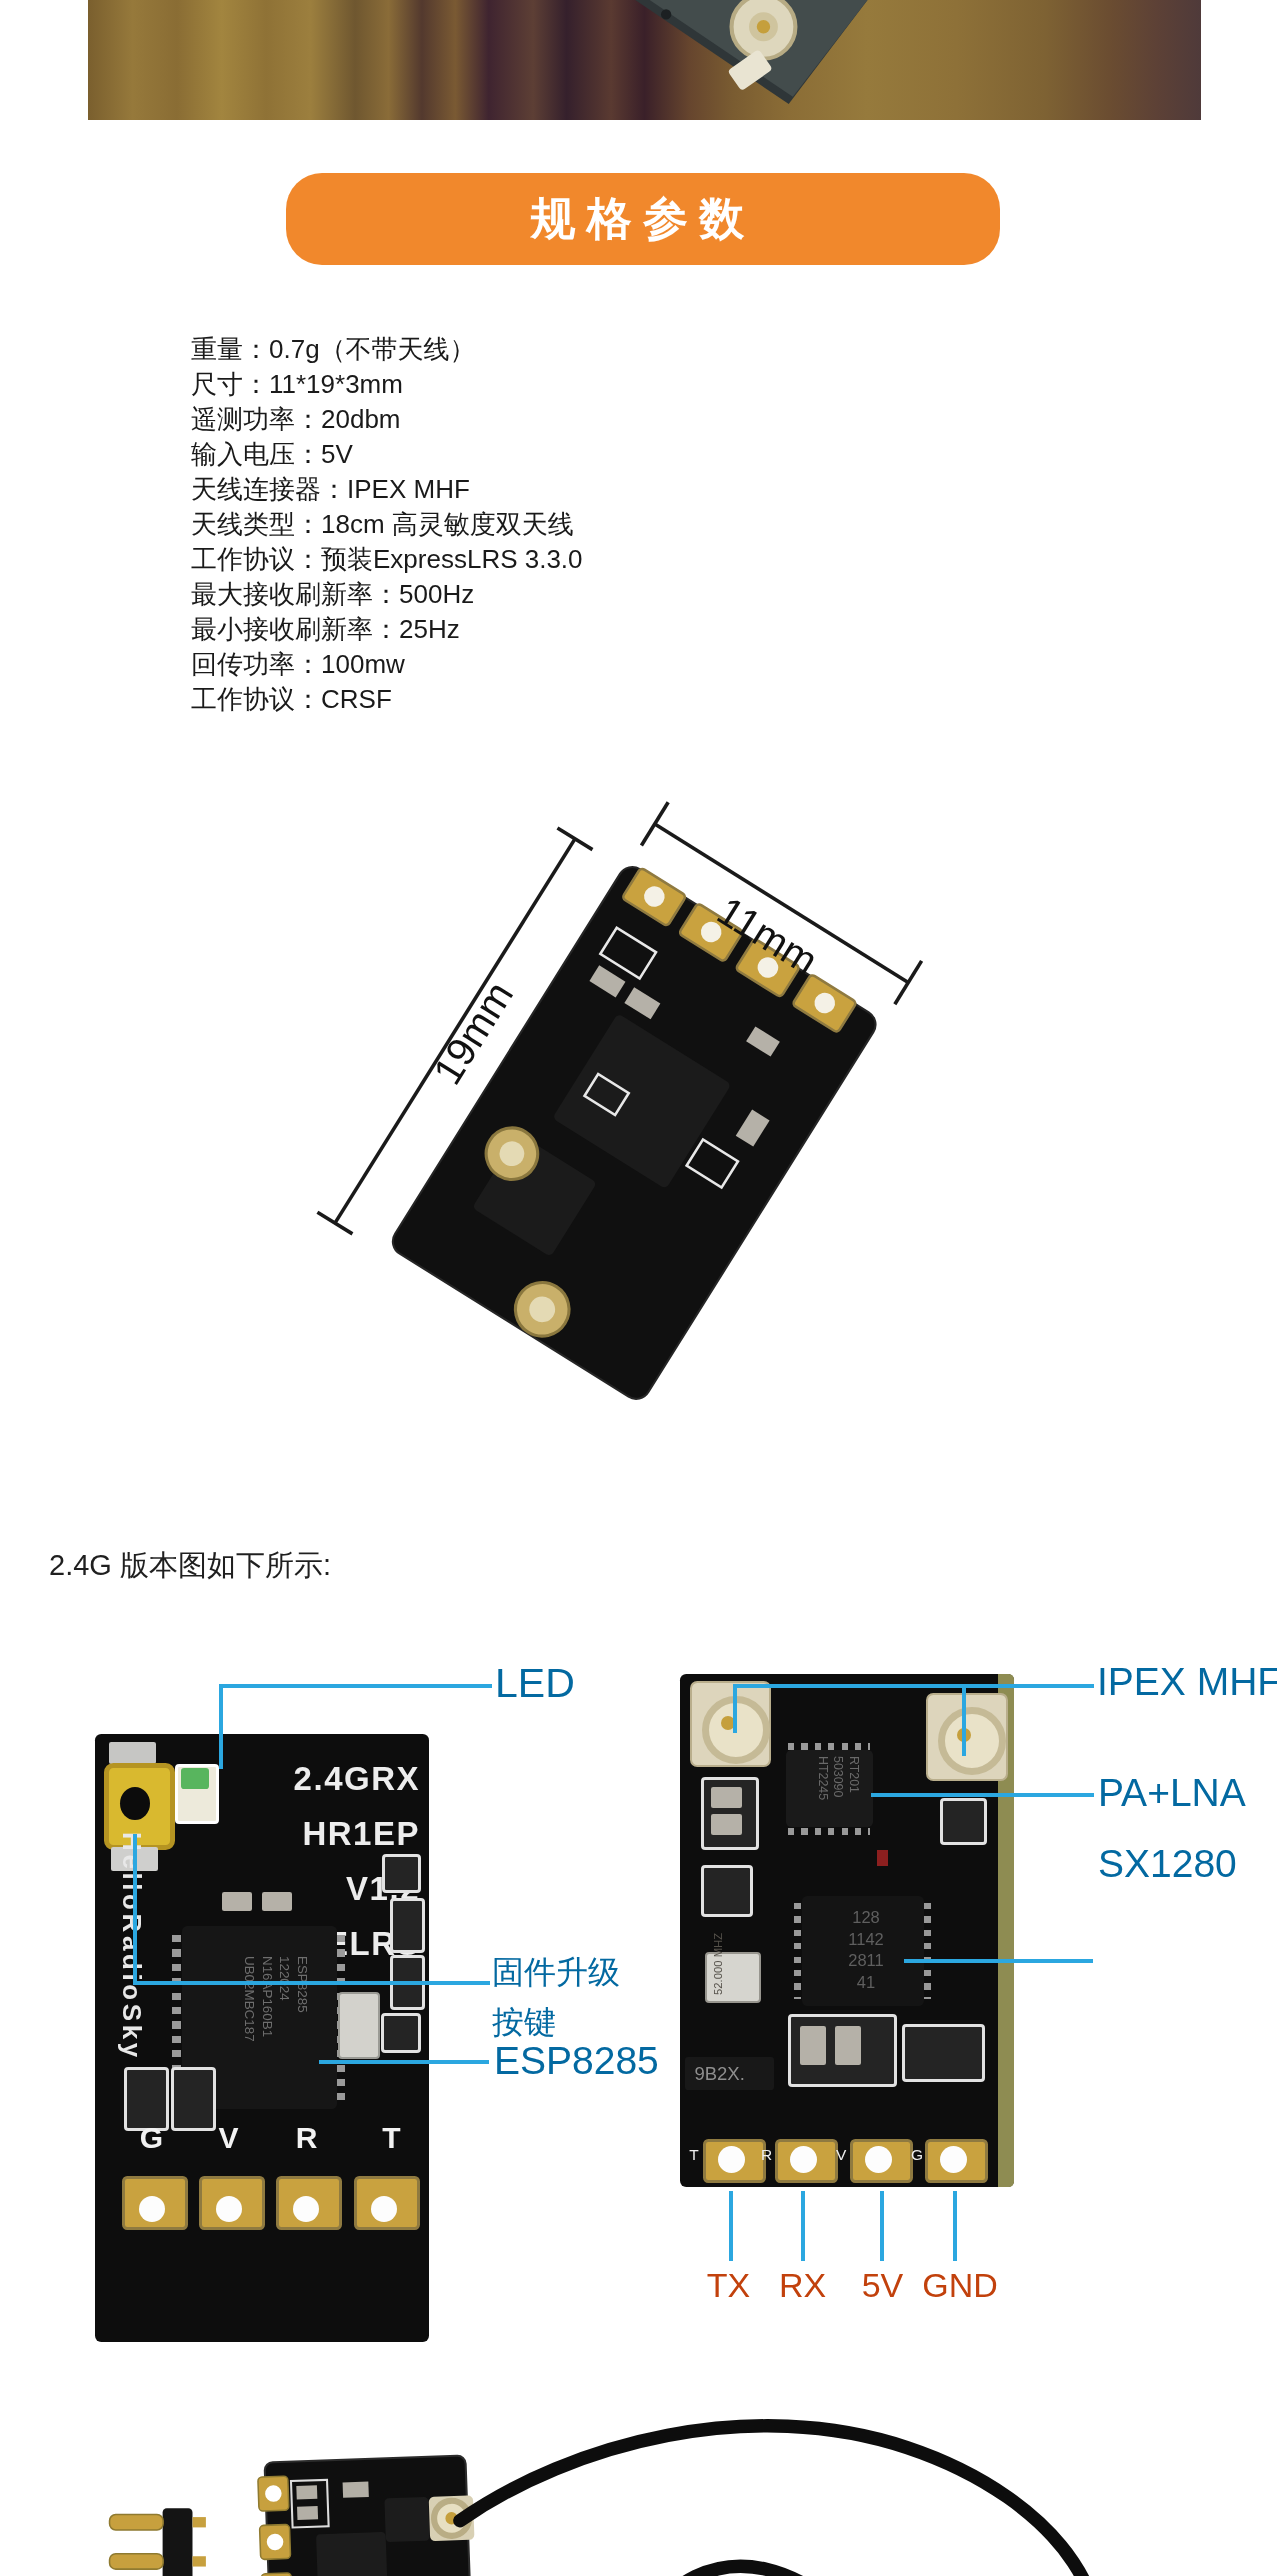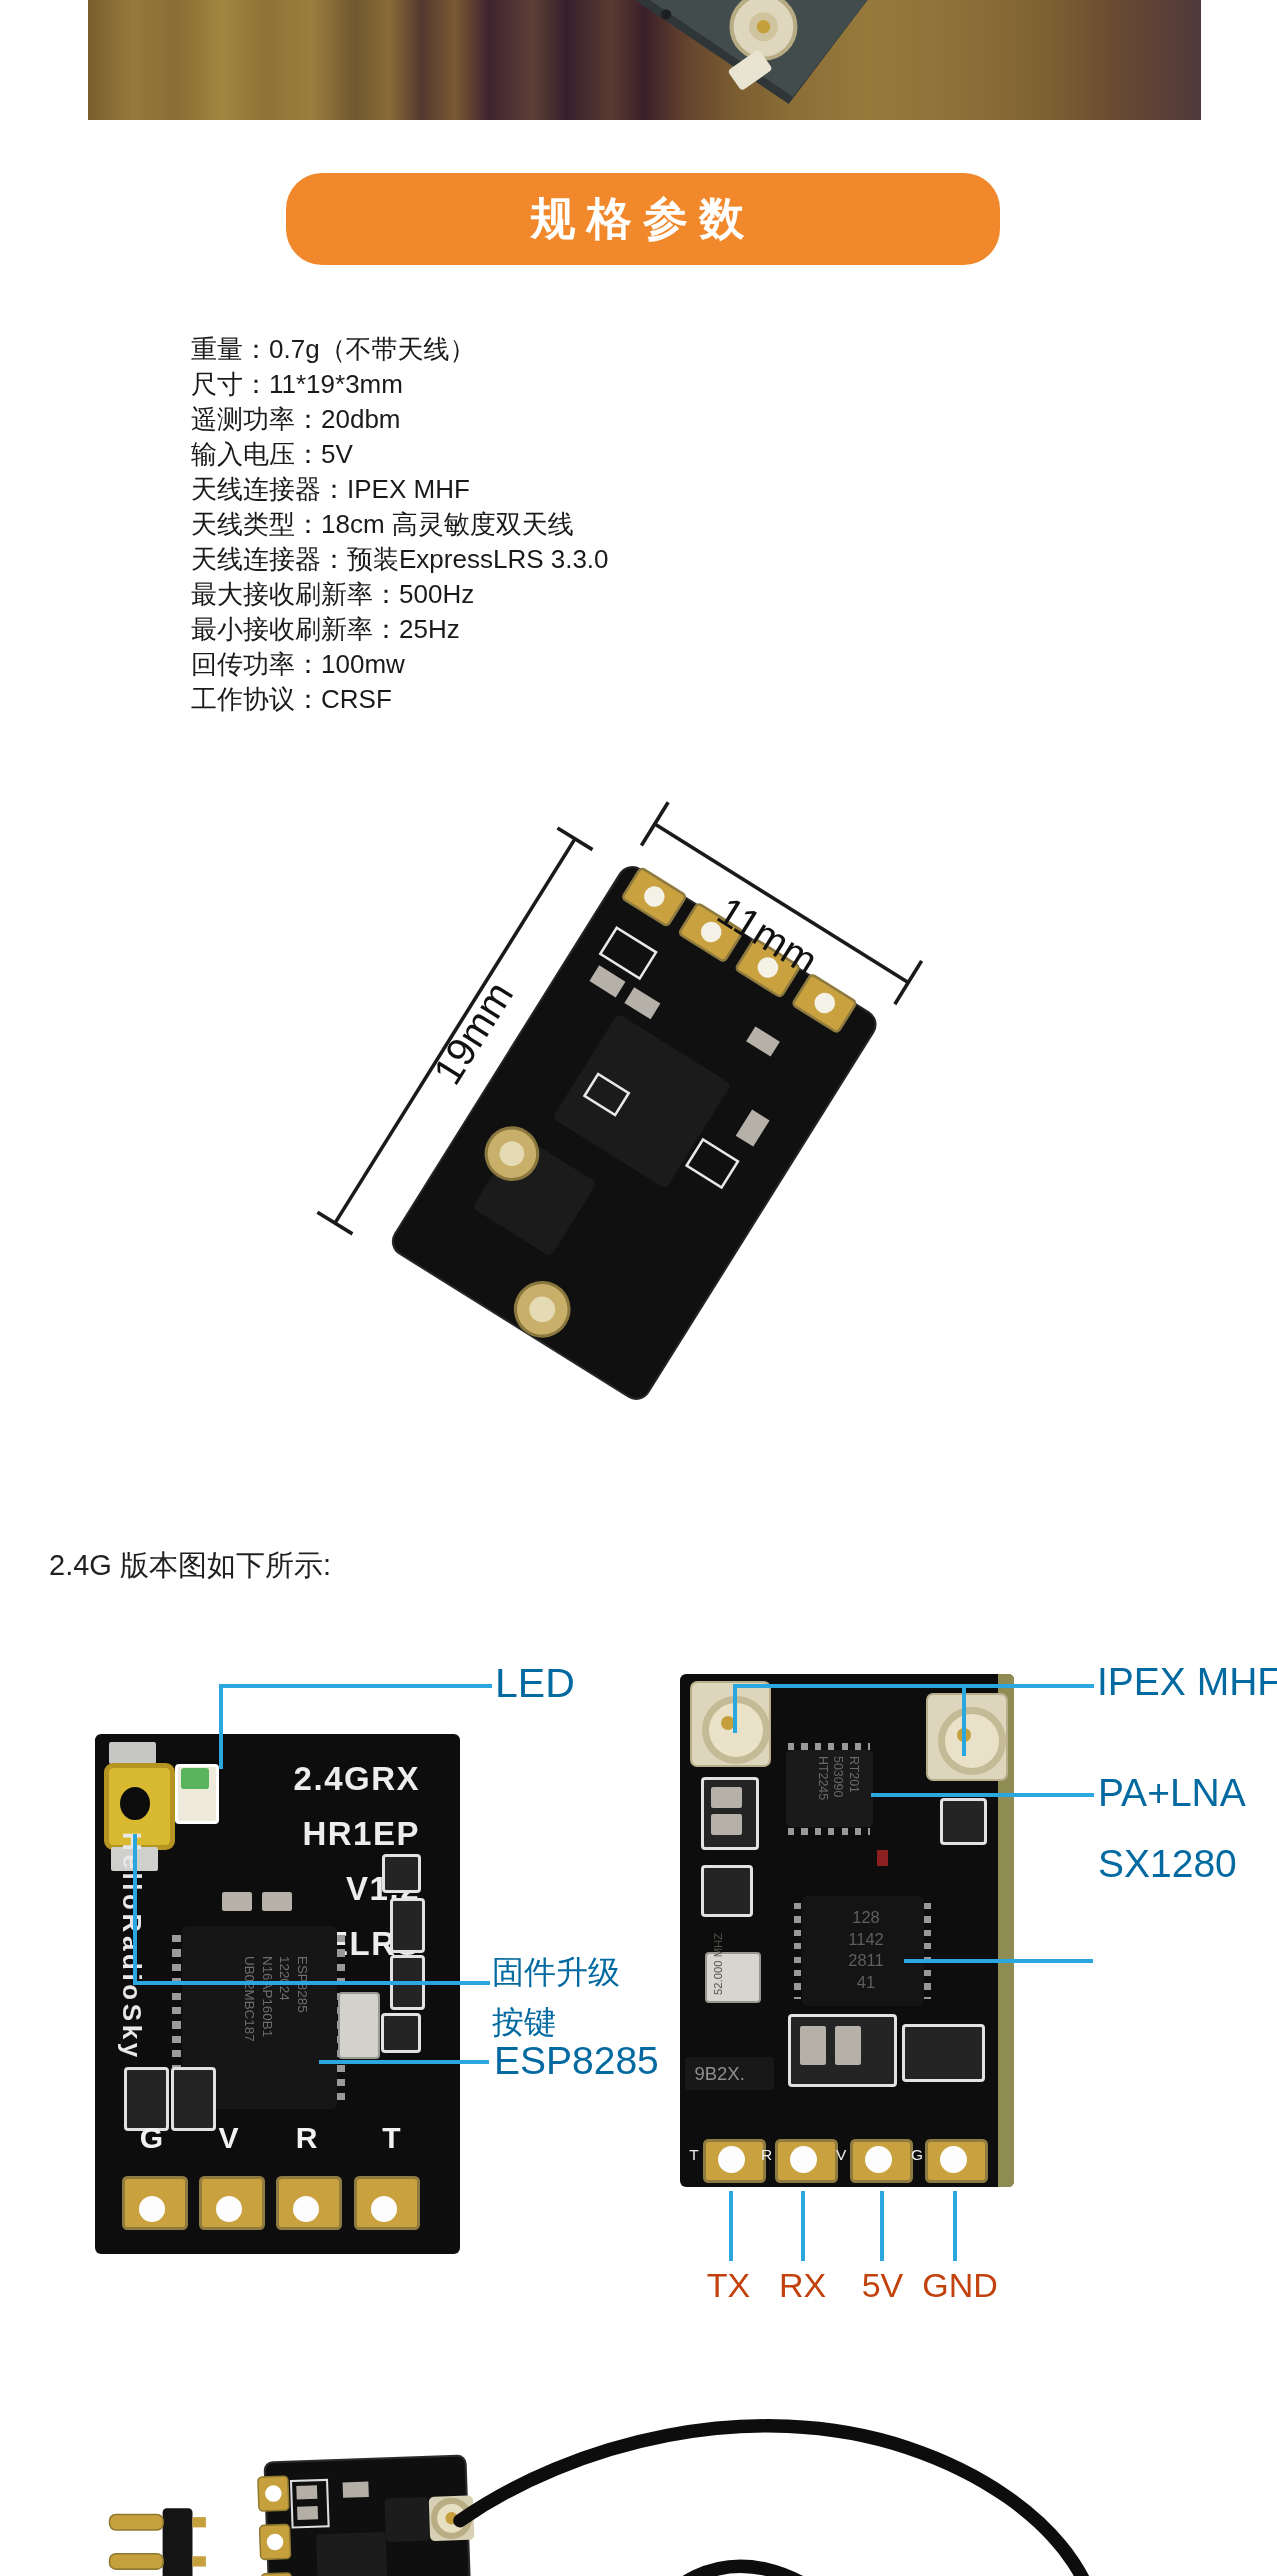--- a/index.html
+++ b/index.html
@@ -52,21 +52,21 @@
     <span>规格参数</span>
   </div>
 
   <div class="specs">
     <div class="spec-line">重量：0.7g（不带天线）</div>
     <div class="spec-line">尺寸：11*19*3mm</div>
     <div class="spec-line">遥测功率：20dbm</div>
     <div class="spec-line">输入电压：5V</div>
     <div class="spec-line">天线连接器：IPEX MHF</div>
     <div class="spec-line">天线类型：18cm 高灵敏度双天线</div>
-    <div class="spec-line">天线连接器：预装ExpressLRS 3.3.0</div>
+    <div class="spec-line">工作协议：预装ExpressLRS 3.3.0</div>
     <div class="spec-line">最大接收刷新率：500Hz</div>
     <div class="spec-line">最小接收刷新率：25Hz</div>
     <div class="spec-line">回传功率：100mw</div>
     <div class="spec-line">工作协议：CRSF</div>
   </div>
 
   <svg class="abs" style="left:258px;top:793px;" width="773" height="649" viewBox="0 0 1500 1260">
     <g transform="translate(730,660) rotate(32)">
       <rect x="-290" y="-440" width="580" height="880" rx="28" fill="#101010" stroke="#262626" stroke-width="4"></rect>
       <rect x="-262" y="-444" width="104" height="70" rx="8" fill="#c9a23f" stroke="#8f7a40" stroke-width="5"></rect>
@@ -98,21 +98,21 @@
       <line x1="615" y1="89" x2="149" y2="835"></line>
       <line x1="581" y1="68" x2="649" y2="110"></line>
       <line x1="115" y1="814" x2="183" y2="856"></line>
     </g>
     <text x="975" y="300" font-size="78" fill="#111" text-anchor="middle" transform="rotate(32 975 300)">11mm</text>
     <text x="440" y="480" font-size="78" fill="#111" text-anchor="middle" transform="rotate(-58 440 480)">19mm</text>
   </svg>
 
   <div class="note">2.4G 版本图如下所示:</div>
 
-  <div class="board" style="left:95px;top:1734px;width:334px;height:520px;padding-left:31px;">
+  <div class="board" style="left:95px;top:1734px;width:334px;height:608px;">
     <span class="cap" style="left:14.4px;top:8.2px;width:47px;height:21.6px;background:#c6c6c4;"></span>
     <span style="left:9.3px;top:29px;width:61px;height:77px;background:#d9b92f;border:5.2px solid #b59422;border-radius:9.3px;"></span>
     <span style="left:25px;top:53px;width:30px;height:33px;background:#0c0c0c;border-radius:50%;"></span>
     <span class="cap" style="left:15.5px;top:113px;width:47px;height:24px;background:#cfcfcd;"></span>
     <span style="left:80px;top:30px;width:38px;height:54px;background:#edeadb;border:3.1px solid #ffffff;border-radius:4.1px;"></span>
     <span style="left:86px;top:34px;width:28px;height:20.6px;background:#58b55e;border-radius:3.1px;"></span>
     <span class="silk" style="left:155px;top:16.5px;width:170px;text-align:right;font-size:33px;line-height:55px;letter-spacing:1.5px;">
       <span style="position:static;">2.4GRX</span>
       <span style="position:static;">HR1EP</span>
       <span style="position:static;">V1.2</span>

